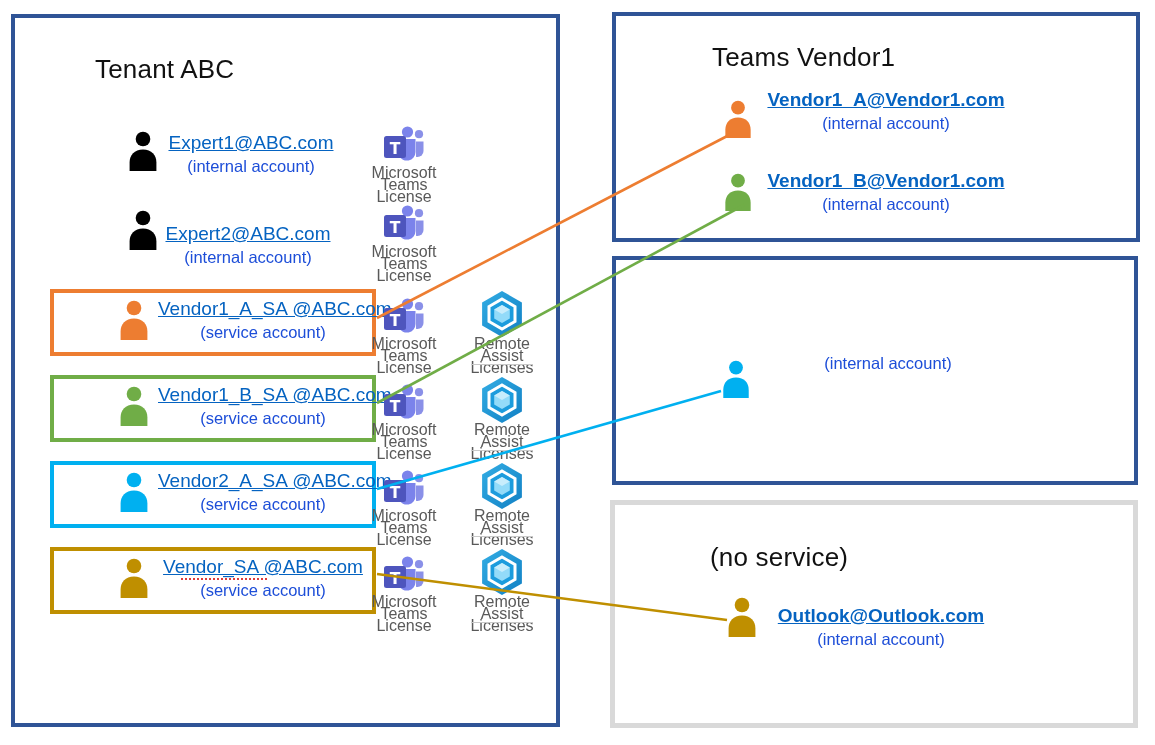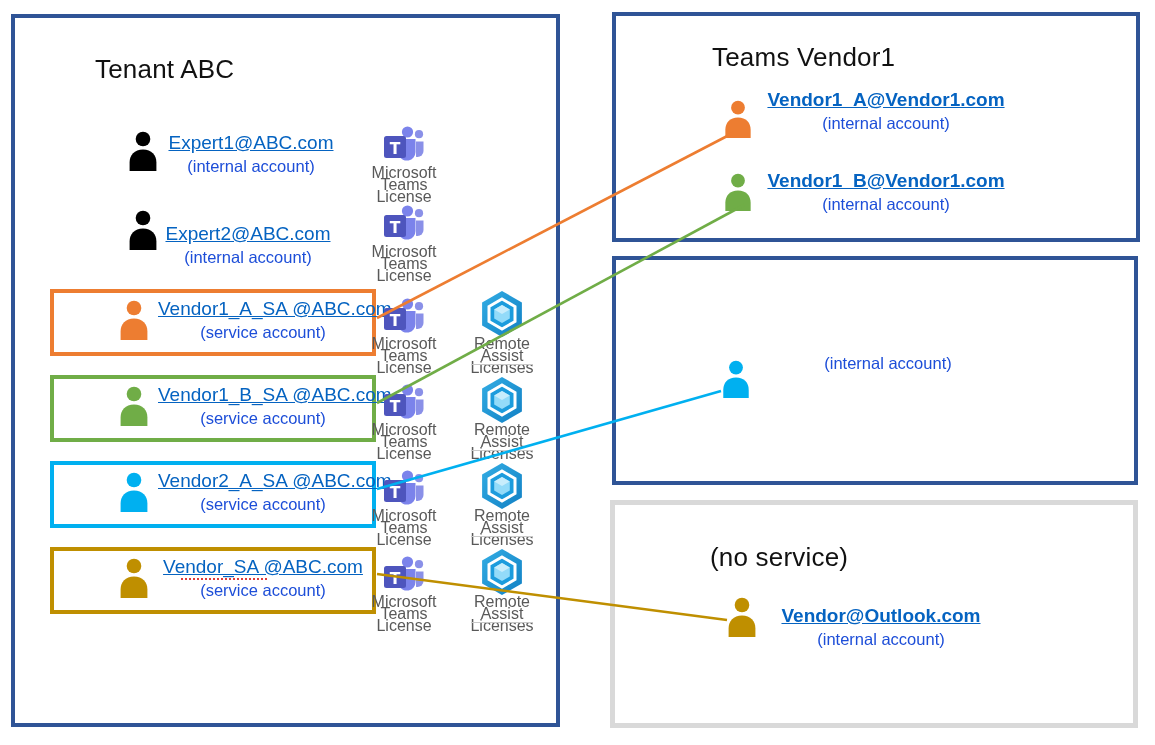--- a/index.html
+++ b/index.html
@@ -183,21 +183,21 @@
     <div class="kind">(internal account)</div>
   </div>
 
   <div class="tbox gray" style="left:610px;top:500px;width:528px;height:228px;"></div>
   <div class="tbox-title" style="left:710px;top:542px;width:330px;">(no service)</div>
 
   <svg class="person" style="left:723px;top:597px;" width="38" height="40" viewBox="0 0 36 40">
       <use href="#person-shape" fill="#BF8F00"></use>
     </svg>
   <div class="acct r" style="left:768px;top:603px;width:226px;">
-    <a class="email">Vendor@Outlook.com</a>
+    <a class="email">Outlook@Outlook.com</a>
     <div class="kind">(internal account)</div>
   </div>
 
   <svg class="overlay">
     <line x1="377" y1="318" x2="733" y2="133" stroke="#ED7D31" stroke-width="2.6"></line>
     <line x1="377" y1="403" x2="744" y2="205" stroke="#70AD47" stroke-width="2.6"></line>
     <line x1="377" y1="489" x2="721" y2="391" stroke="#00B0F0" stroke-width="2.6"></line>
     <line x1="377" y1="574" x2="727" y2="620" stroke="#BF8F00" stroke-width="2.6"></line>
   </svg>
 

